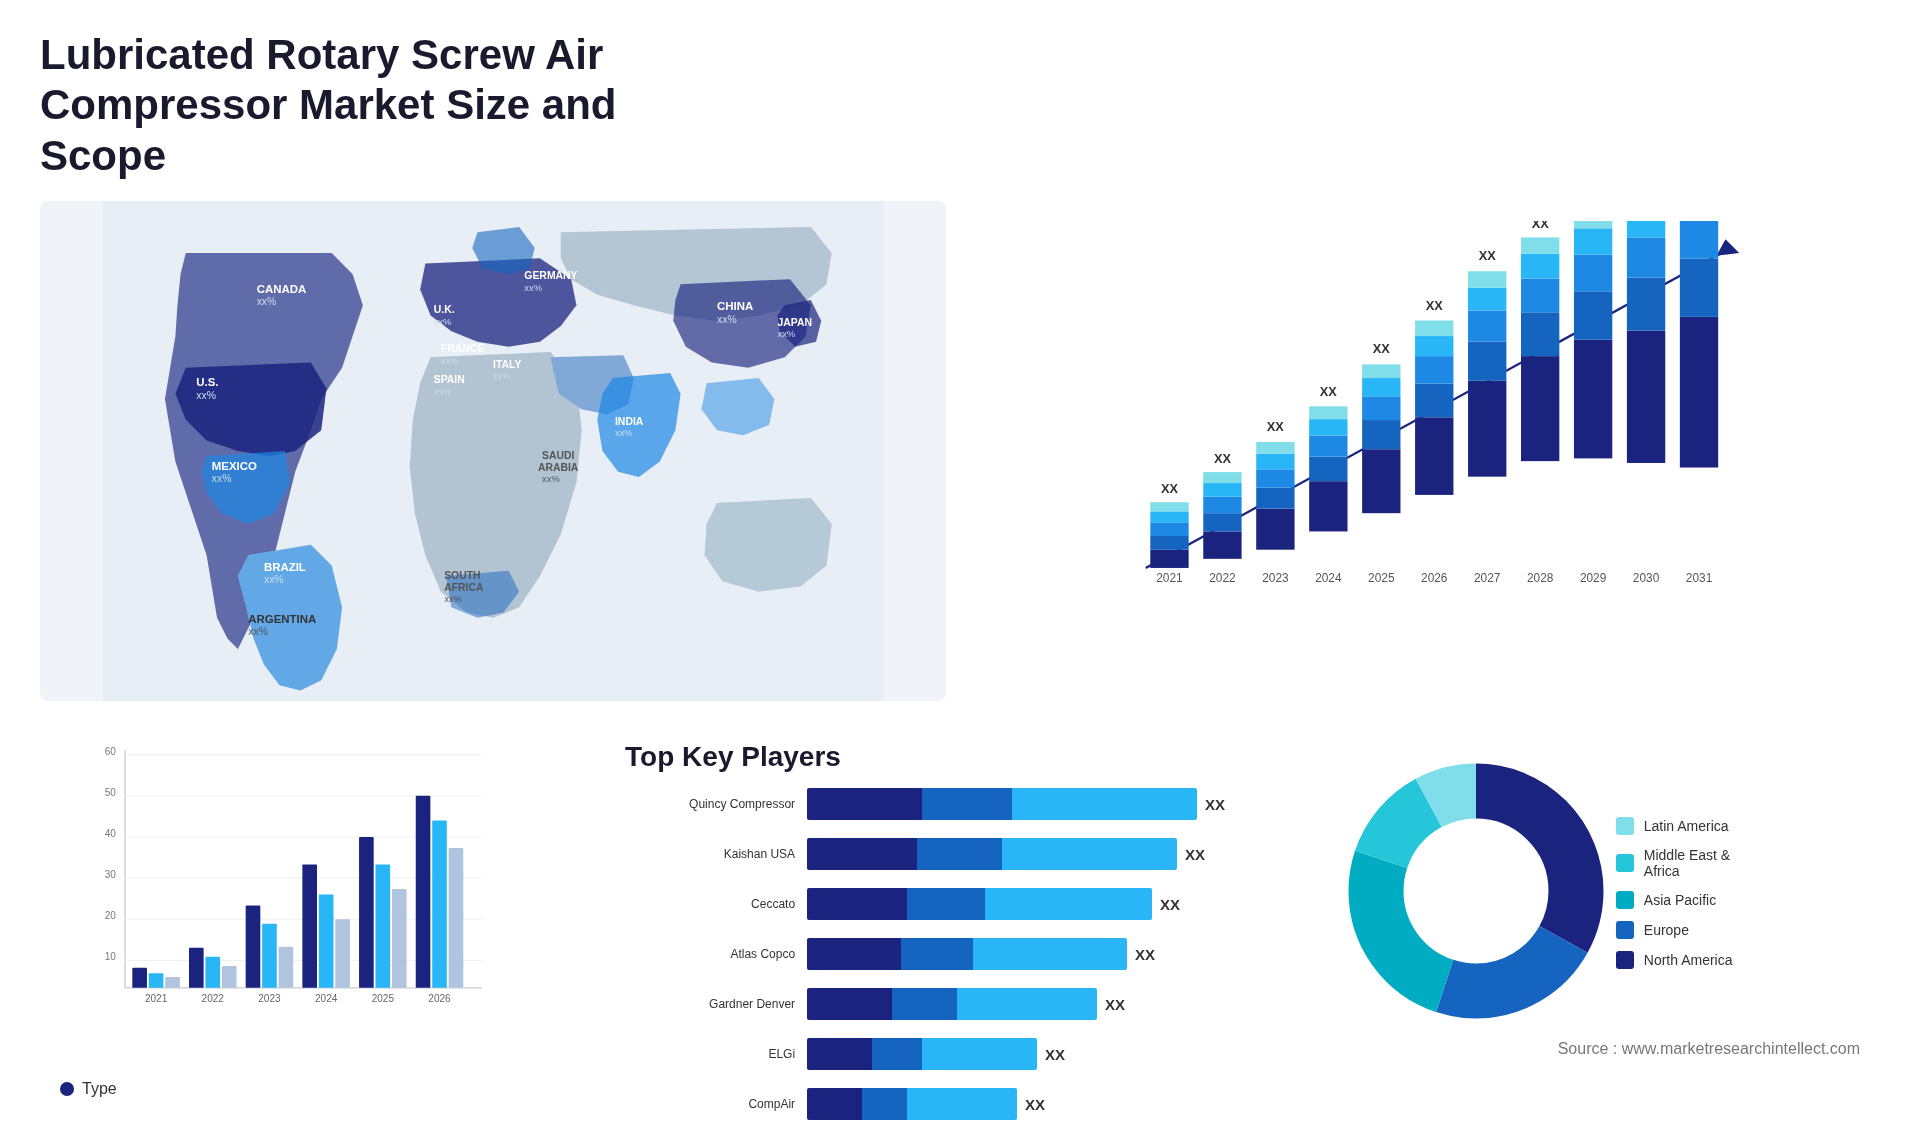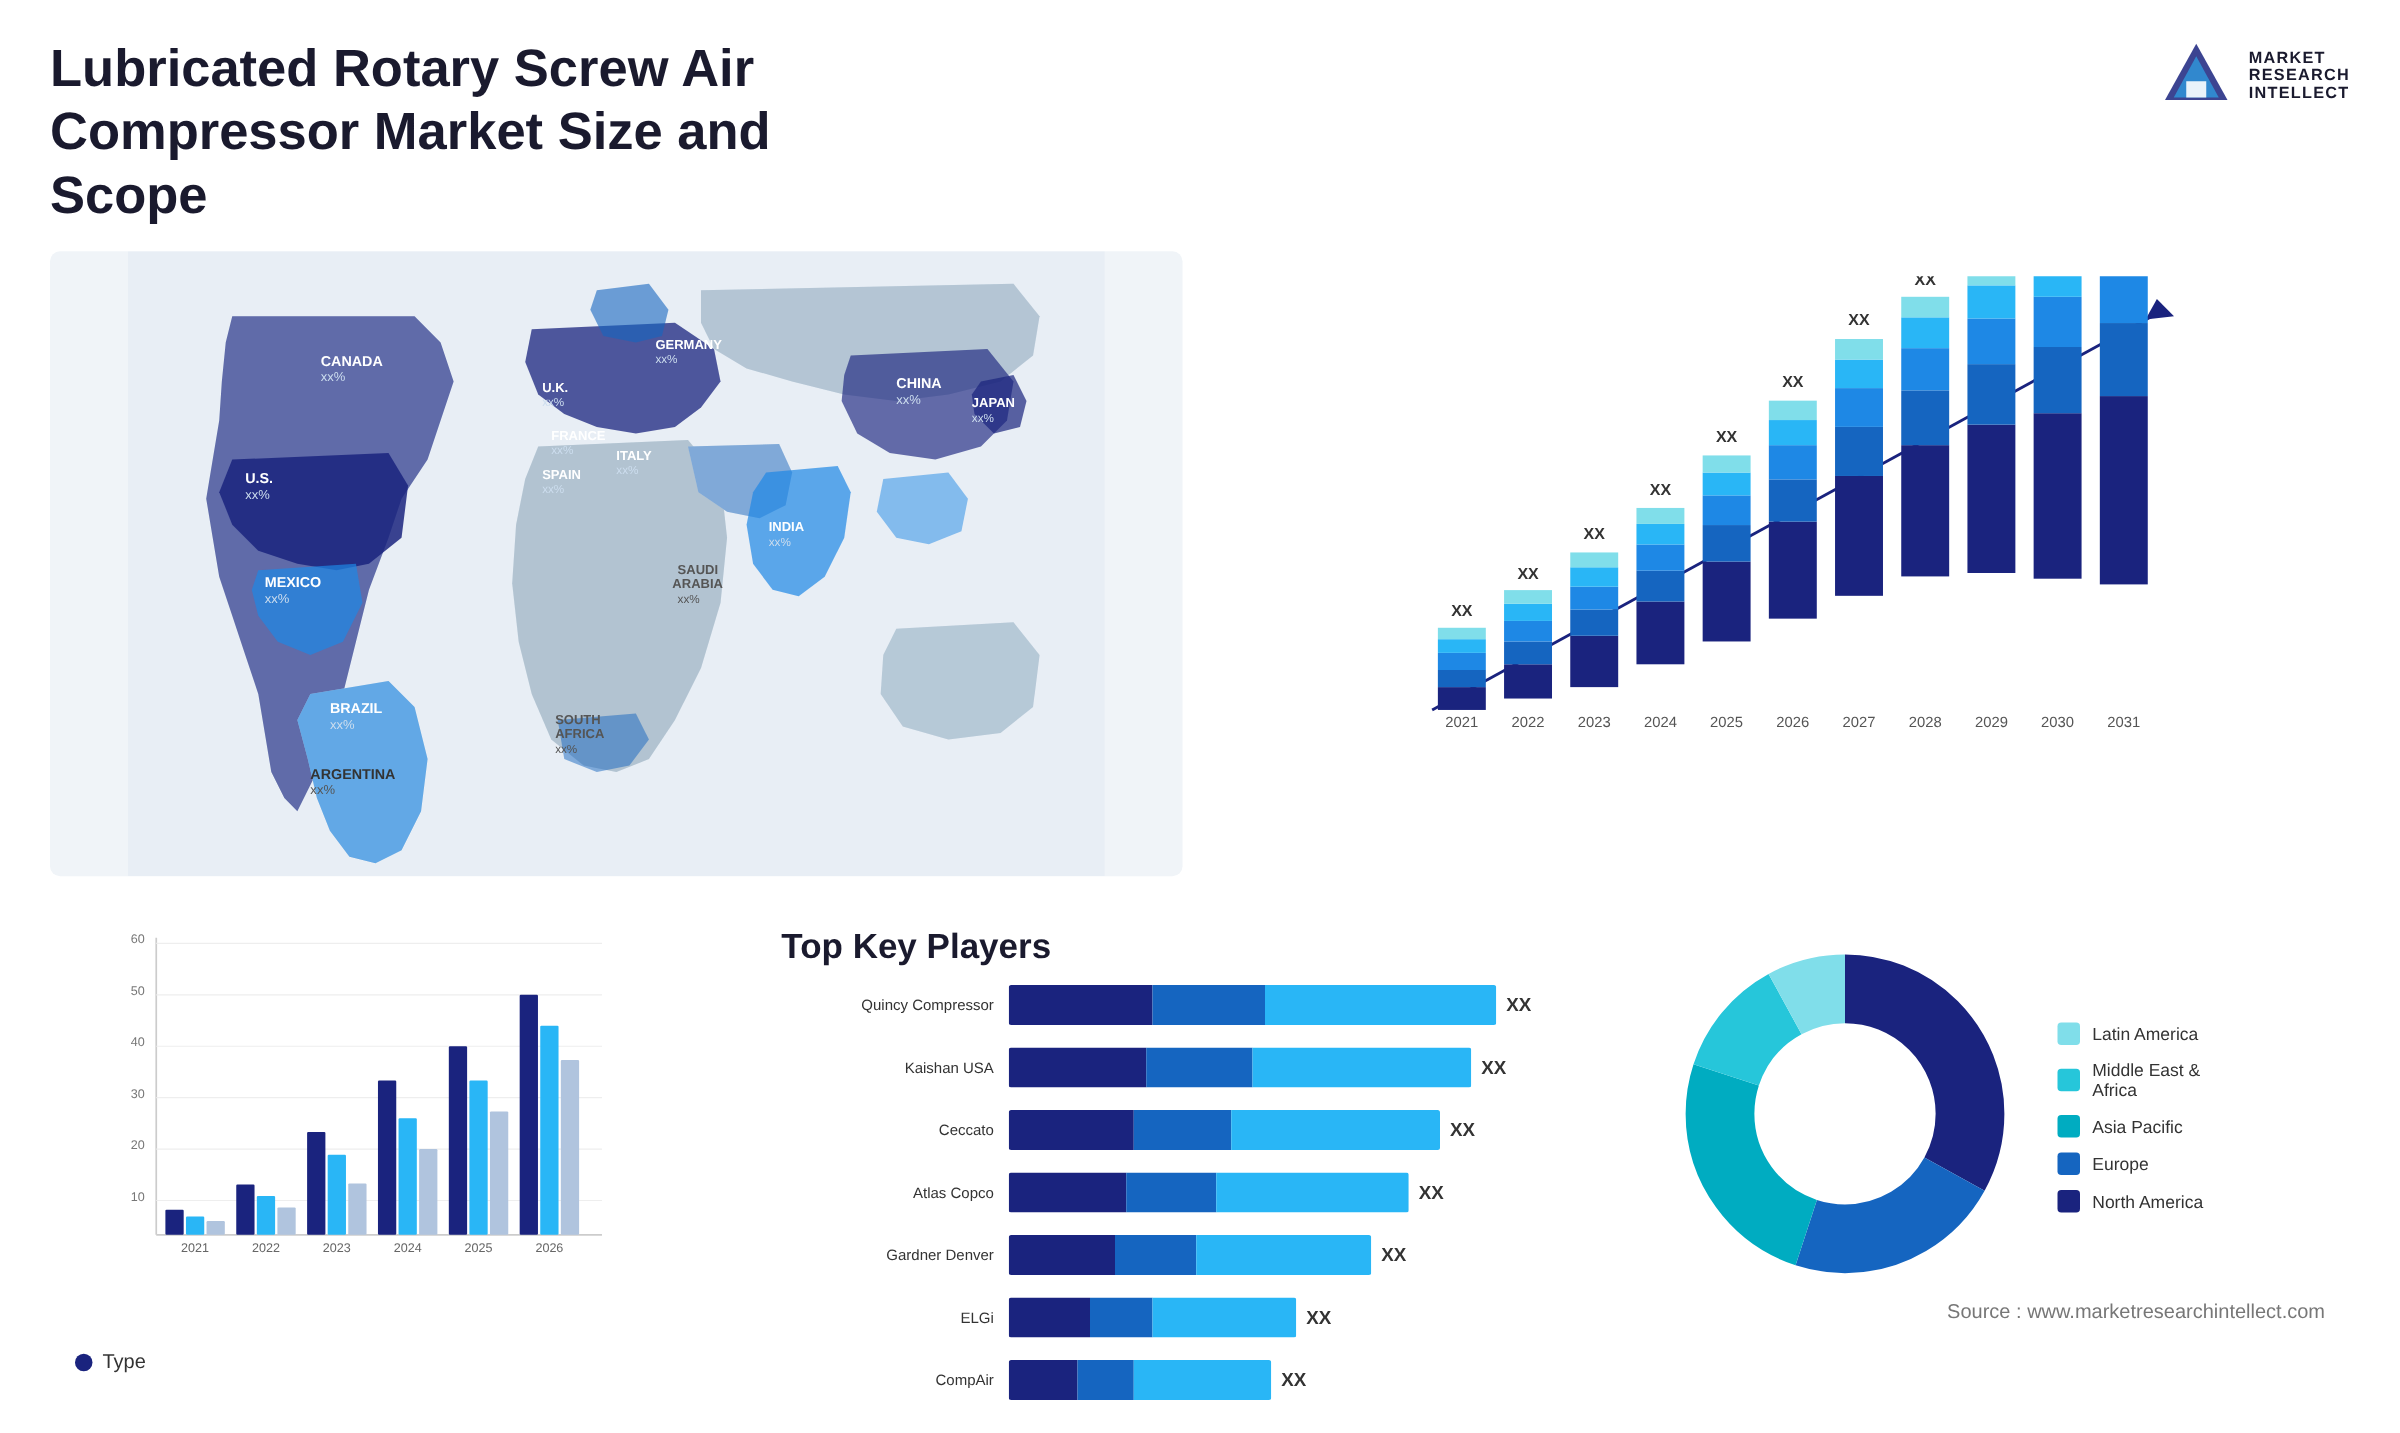--- a/index.html
+++ b/index.html
@@ -156,21 +156,20 @@
     }
 
     
     .regional-section {
       flex: 0.9;
       padding: 10px 20px;
     }
     .donut-area {
       display: flex;
       align-items: center;
-      gap: 30px;
       margin-top: 10px;
     }
     .donut-svg-wrap {
       flex: 0 0 260px;
     }
     .regional-legend {
       display: flex;
       flex-direction: column;
       gap: 12px;
     }
@@ -194,32 +193,20 @@
       margin-top: 5px;
     }
   </style>
 </head>
 <body>
 
 <div class="page-wrapper">
 
   <div class="header">
     <h1 class="main-title">Lubricated Rotary Screw Air Compressor Market Size and Scope</h1>
-    <div class="logo-area">
-      <svg class="logo-icon" viewBox="0 0 60 60">
-        <polygon points="30,5 55,50 5,50" fill="#1a237e" opacity="0.85"></polygon>
-        <polygon points="30,15 48,48 12,48" fill="#29b6f6" opacity="0.6"></polygon>
-        <rect x="22" y="35" width="16" height="13" fill="#fff" opacity="0.9"></rect>
-      </svg>
-      <div class="logo-text">
-        <span class="brand-line1">MARKET</span>
-        <span class="brand-line2">RESEARCH</span>
-        <span class="brand-line3">INTELLECT</span>
-      </div>
-    </div>
   </div>
 
   <div class="top-section">
 
     <div class="map-container">
       <svg viewBox="0 0 750 480" width="100%" height="100%">
 
         <rect width="750" height="480" fill="#e8eef5"></rect>
 
         <path d="M80,50 L220,50 L240,70 L250,100 L240,130 L230,160 L210,190 L200,220 L185,260 L175,300 L165,340 L155,380 L140,410 L130,430 L120,420 L110,400 L105,370 L100,340 L90,310 L80,280 L70,250 L65,220 L60,190 L65,160 L70,130 L72,100 L75,70 Z" fill="#c8d8e8"></path>

